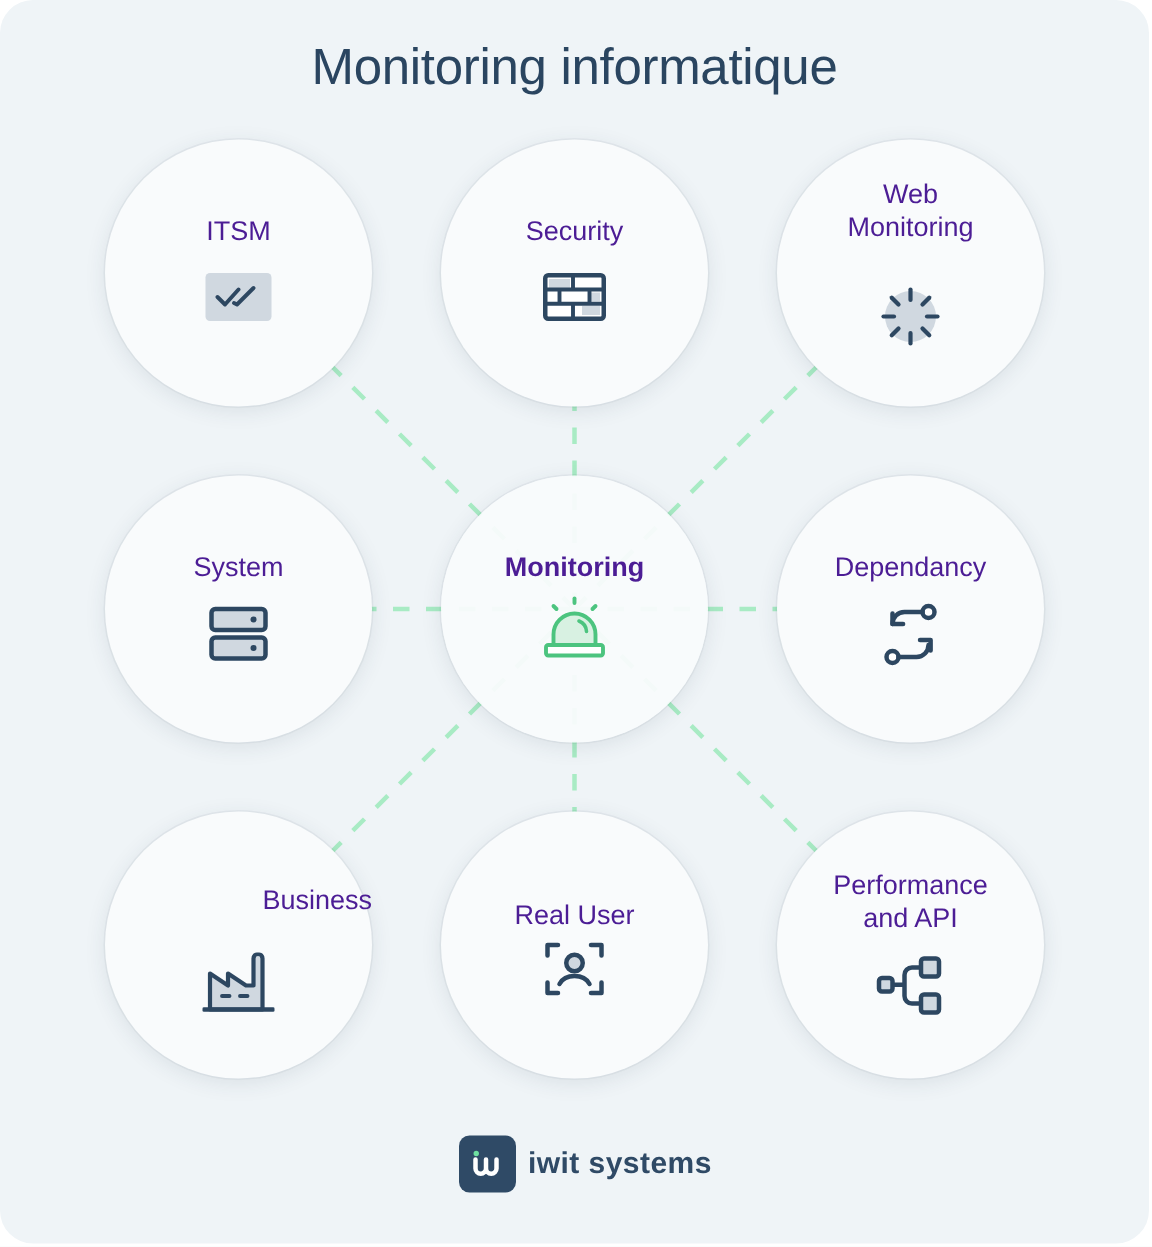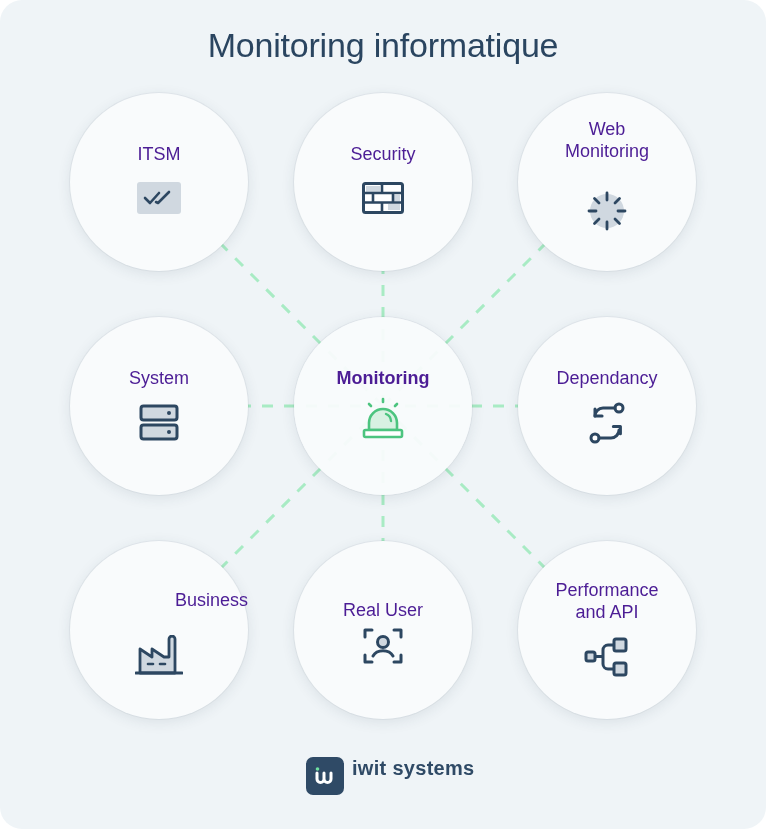--- a/index.html
+++ b/index.html
@@ -4,21 +4,21 @@
 <style>
   html, body { margin:0; padding:0; background:#ffffff; }
   body { width:768px; height:831px; position:relative; overflow:hidden; font-family:"Liberation Sans", sans-serif; }
   .card { position:absolute; left:0; top:0; width:766px; height:829px; background:#eff4f7; border-radius:22px; }
   .title { position:absolute; left:0; right:0; top:26px; text-align:center; font-size:34px; color:#2a4560; letter-spacing:-0.2px; }
   .lines { position:absolute; left:0; top:0; width:768px; height:831px; }
   .node { position:absolute; width:178px; height:178px; border-radius:50%; background:#f9fbfc; box-shadow:0 3px 14px rgba(40,60,80,0.10), 0 0 0 1px rgba(40,60,80,0.05); }
   .node .label { position:absolute; left:0; right:0; text-align:center; font-size:18px; line-height:22px; color:#4c1d95; }
   .node .label.bold { font-weight:bold; }
   .node .icon { position:absolute; left:50%; transform:translateX(-50%); }
-  .logo { position:absolute; left:306px; top:757px; display:flex; }
+  .logo { position:absolute; left:306px; top:757px; display:flex; align-items:center; }
   .logo-mark { width:38px; height:38px; border-radius:7px; background:#2f4a66; position:relative; }
   .logo-text { margin-left:8px; font-size:20px; font-weight:bold; color:#2f4a66; letter-spacing:0.3px; }
 </style>
 </head>
 <body>
 
 <div class="card">
   <div class="title">Monitoring informatique</div>
 
   <svg class="lines" viewBox="0 0 768 831">

